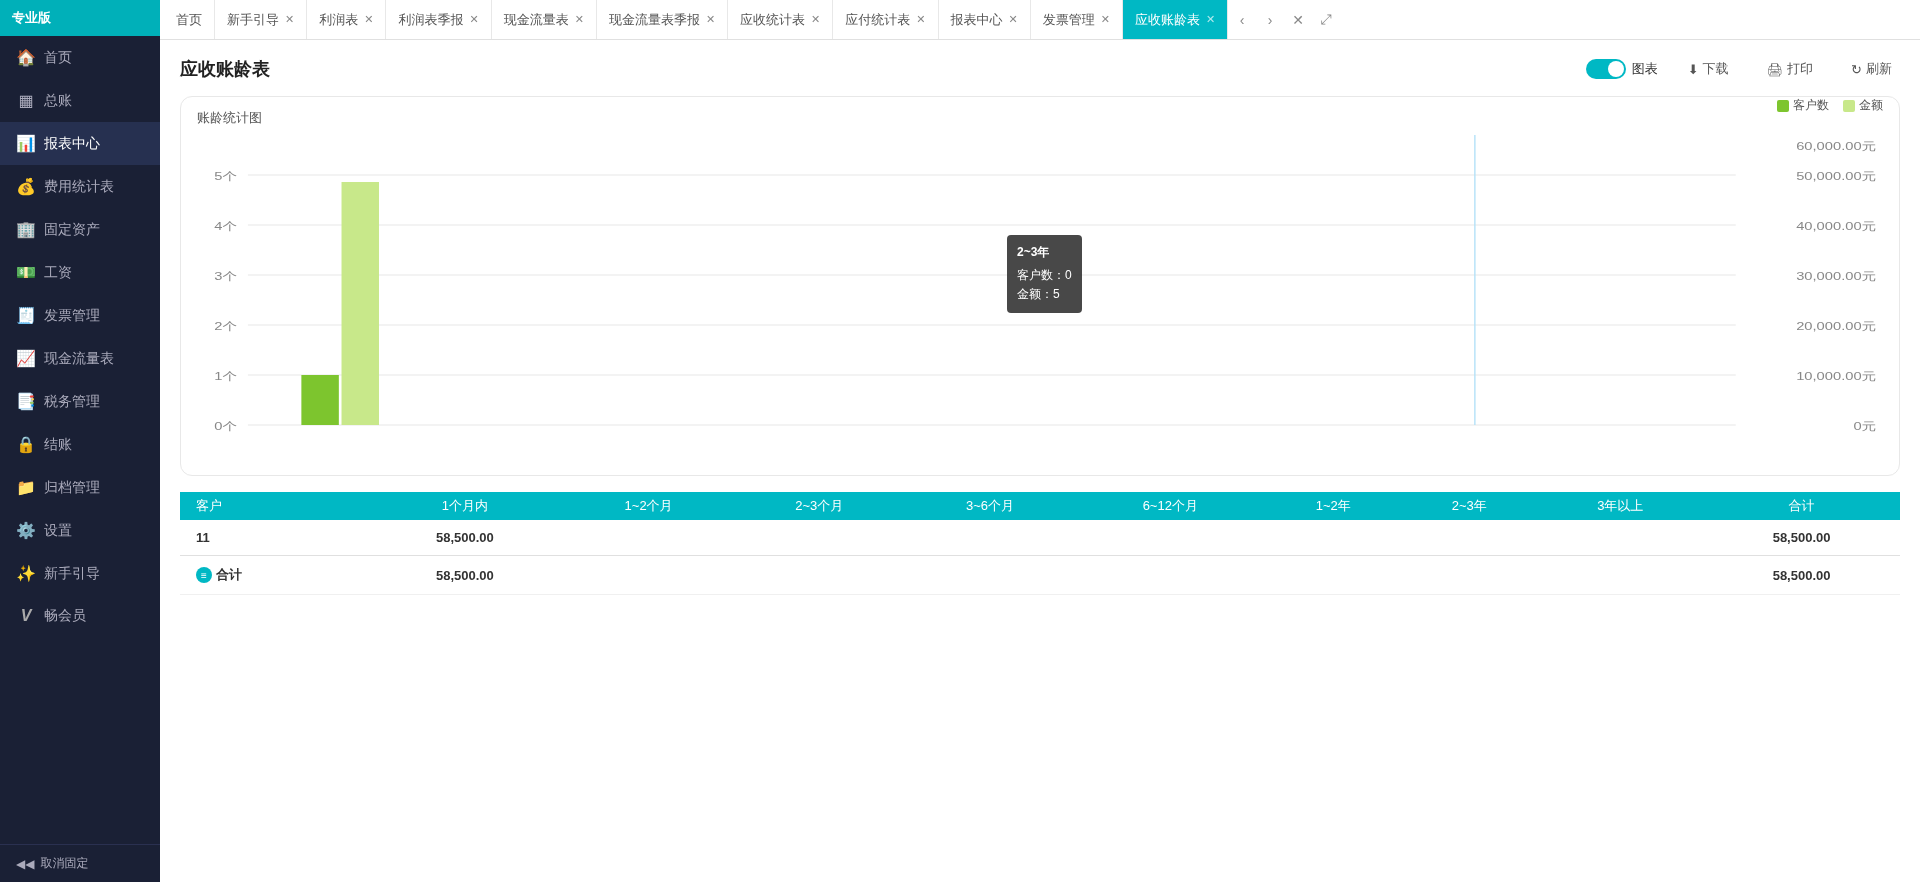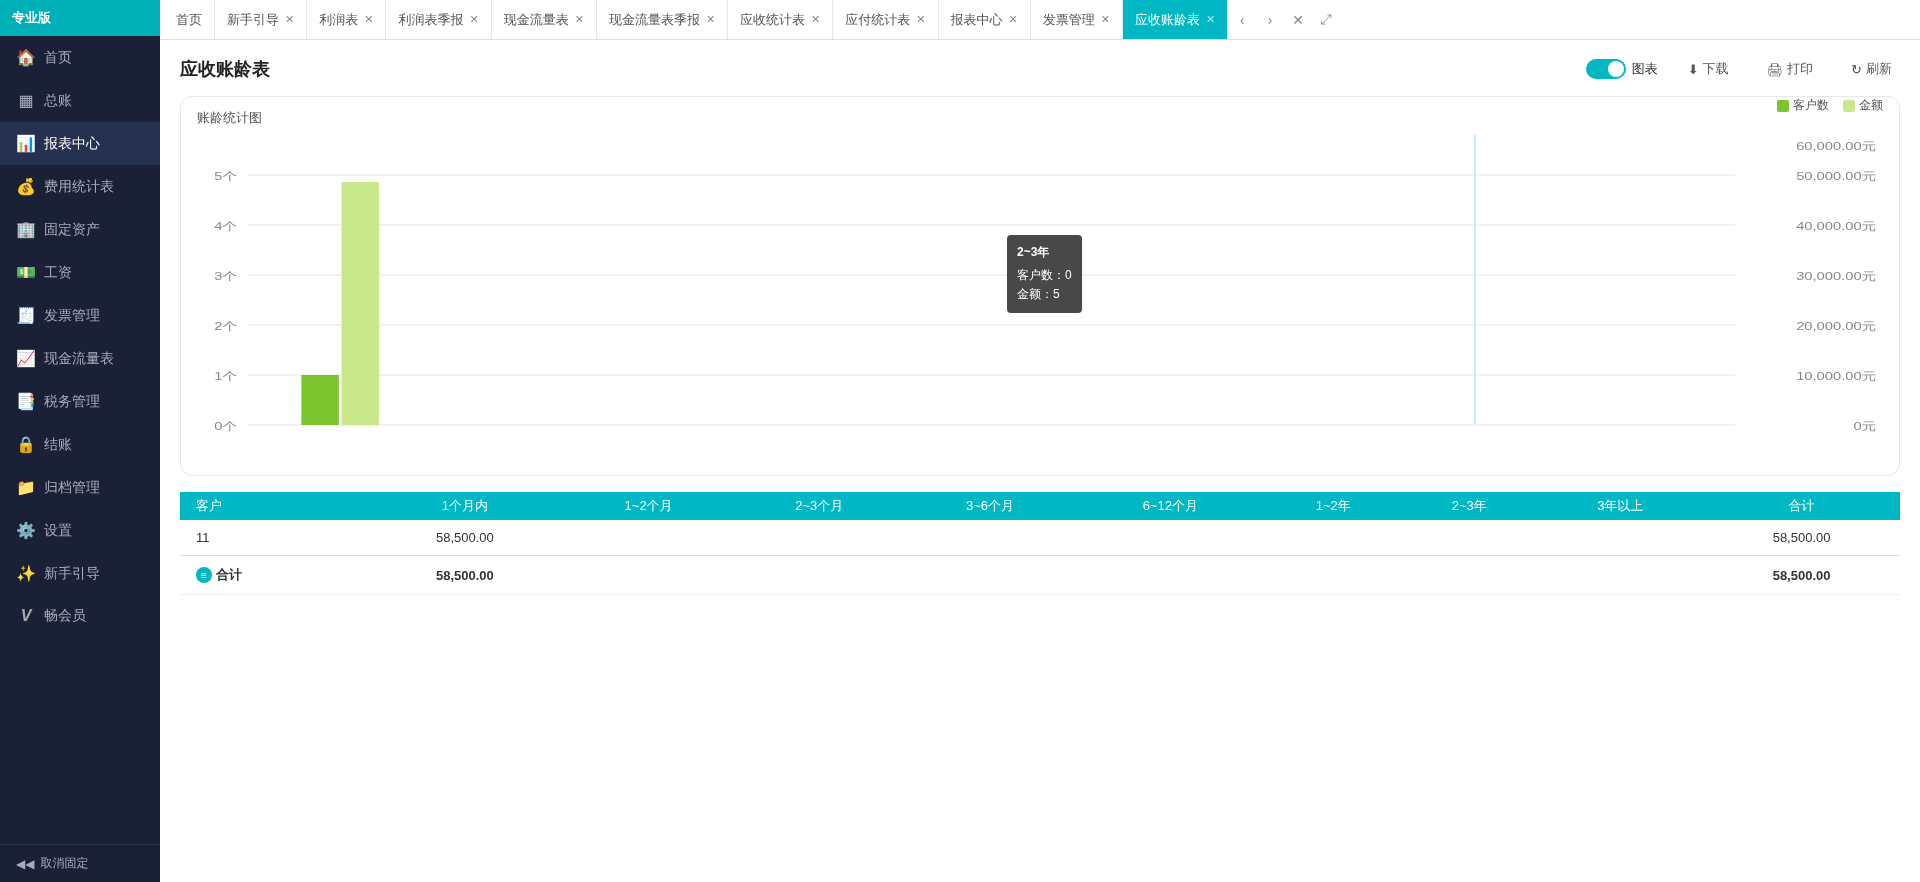--- a/index.html
+++ b/index.html
@@ -187,20 +187,21 @@
       font-weight: normal;
       border: none;
     }
     .data-table tbody tr {
       border-bottom: 1px solid #f0f0f0;
     }
     .data-table tbody td {
       padding: 10px 8px;
       text-align: center;
       color: #333;
+      font-weight: bold;
     }
     .total-row td {
       font-weight: bold;
       border-top: 1px solid #e0e0e0;
     }
     .customer-col { text-align: left !important; padding-left: 16px !important; }
   </style>
 </head>
 <body>
 

